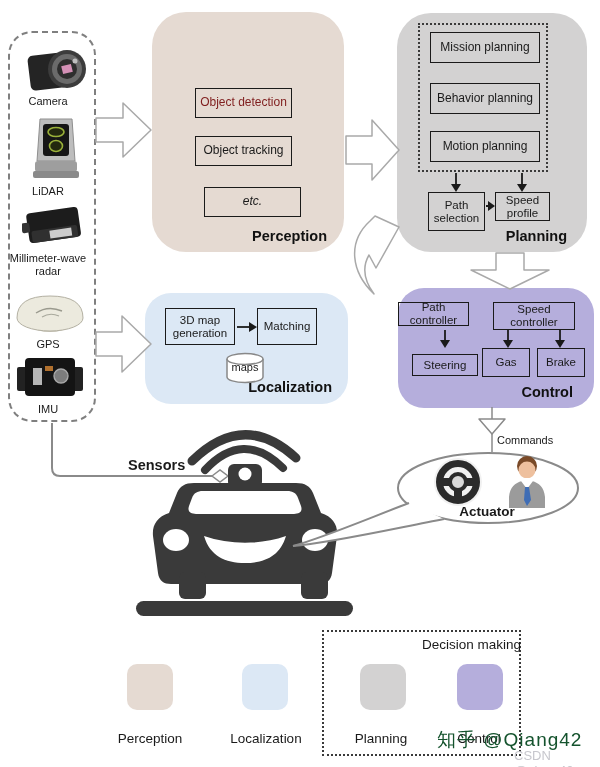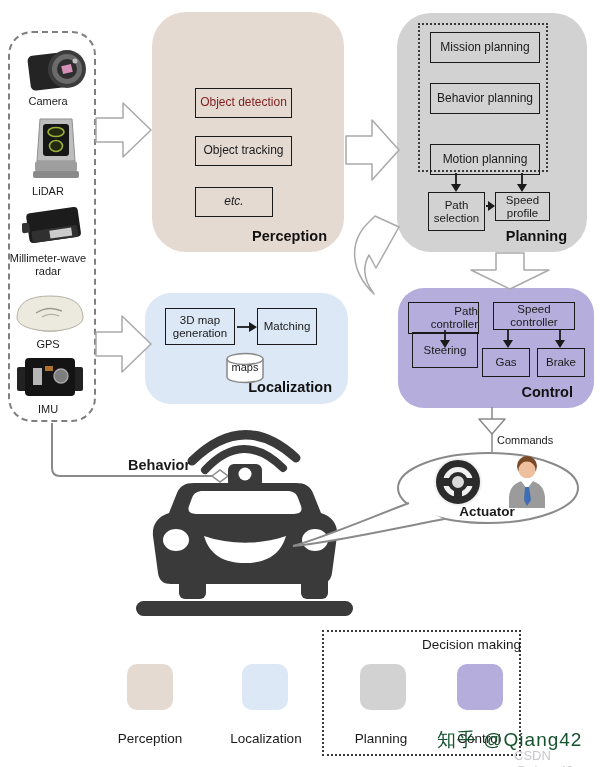--- a/index.html
+++ b/index.html
@@ -82,51 +82,51 @@
       <circle cx="46" cy="23" r="7" fill="#7d7d7d" stroke="#a9a9a9" stroke-width="1.4"></circle>
       <rect x="18" y="15" width="9" height="17" fill="#dedede" opacity="0.8"></rect>
       <rect x="30" y="13" width="8" height="5" fill="#b0702e"></rect>
     </svg>
   </div>
   <div class="sensor-label" style="top:403px;">IMU</div>
 
   <div class="block" style="left: 152px; top: 12px; width: 192px; height: 240px; border-radius: 34px; background: rgb(229, 218, 210);">
     <div class="box" style="left: 43px; top: 76px; width: 97px; height: 30px; color: #7f1d1d;">Object detection</div>
     <div class="box" style="left:43px;top:124px;width:97px;height:30px;">Object tracking</div>
-    <div class="box italic" style="left:43px;top:175px;width:78px;height:30px;text-align:center;">etc.</div>
+    <div class="box italic" style="left:52px;top:175px;width:97px;height:30px;text-align:center;">etc.</div>
     <div class="blocklabel" style="right:17px;bottom:8px;">Perception</div>
   </div>
 
   <div class="block" style="left: 397px; top: 13px; width: 190px; height: 239px; border-radius: 34px; background: rgb(211, 210, 210);">
     <div class="dotted-rect" style="left:21px;top:10px;width:130px;height:149px;"></div>
     <div class="box" style="left:33px;top:19px;width:110px;height:31px;">Mission planning</div>
     <div class="box" style="left:33px;top:70px;width:110px;height:31px;">Behavior planning</div>
-    <div class="box" style="left:33px;top:118px;width:110px;height:31px;margin-top:13px;">Motion planning</div>
+    <div class="box" style="left:33px;top:118px;width:110px;height:31px;">Motion planning</div>
     <div class="box box-sm" style="left:31px;top:179px;width:57px;height:39px;">Path selection</div>
     <div class="box box-sm" style="left:98px;top:179px;width:55px;height:29px;">Speed profile</div>
     <div class="blocklabel" style="right:20px;bottom:8px;">Planning</div>
   </div>
 
   <div class="block" style="left: 145px; top: 293px; width: 203px; height: 111px; border-radius: 26px; background: rgb(220, 232, 245);">
     <div class="box box-sm" style="left:20px;top:15px;width:70px;height:37px;">3D map generation</div>
     <div class="box box-sm" style="left:112px;top:15px;width:60px;height:37px;">Matching</div>
     <div class="blocklabel" style="right:16px;bottom:9px;">Localization</div>
   </div>
   <div class="floatlabel" style="left:227px;top:361px;width:36px;text-align:center;font-size:11px;">maps</div>
 
   <div class="block" style="left: 398px; top: 288px; width: 196px; height: 120px; border-radius: 26px; background: rgb(181, 174, 220);">
-    <div class="box box-sm" style="left:10px;top:14px;width:71px;height:32px;text-align:right;">Path controller</div>
+    <div class="box box-sm" style="left:0;top:14px;width:71px;height:24px;">Path controller</div>
     <div class="box box-sm" style="left:95px;top:14px;width:82px;height:28px;">Speed controller</div>
-    <div class="box box-sm" style="left:14px;top:44px;width:66px;height:36px;">Steering</div>
+    <div class="box box-sm" style="left:14px;top:66px;width:66px;height:22px;">Steering</div>
     <div class="box box-sm" style="left:84px;top:60px;width:48px;height:29px;">Gas</div>
     <div class="box box-sm" style="left:139px;top:60px;width:48px;height:29px;">Brake</div>
     <div class="blocklabel" style="right:21px;bottom:8px;">Control</div>
   </div>
 
-  <div class="floatlabel" style="left:128px;top:457px;font-weight:bold;font-size:14.5px;">Behavior</div>
+  <div class="floatlabel" style="left:128px;top:457px;font-weight:bold;font-size:14.5px;">Sensors</div>
   <div class="floatlabel" style="left:497px;top:434px;font-size:11px;">Commands</div>
   <div class="floatlabel" style="left:437px;top:504px;width:100px;text-align:center;font-weight:bold;font-size:13.5px;">Actuator</div>
 
   <svg id="svg-overlay" width="600" height="767" viewBox="0 0 600 767">
 
     <g fill="#ffffff" stroke="#a9a9a9" stroke-width="1.5" stroke-linejoin="round">
       <polygon points="96,118 123,118 123,103 151,130 123,157 123,142 96,142"></polygon>
       <polygon points="96,332 122,332 122,316 151,344 122,372 122,356 96,356"></polygon>
       <polygon points="346,136 372,136 372,120 399,150 372,180 372,164 346,164"></polygon>
       <polygon points="496,253 524,253 524,270 549,270 510,289 471,270 496,270"></polygon>

